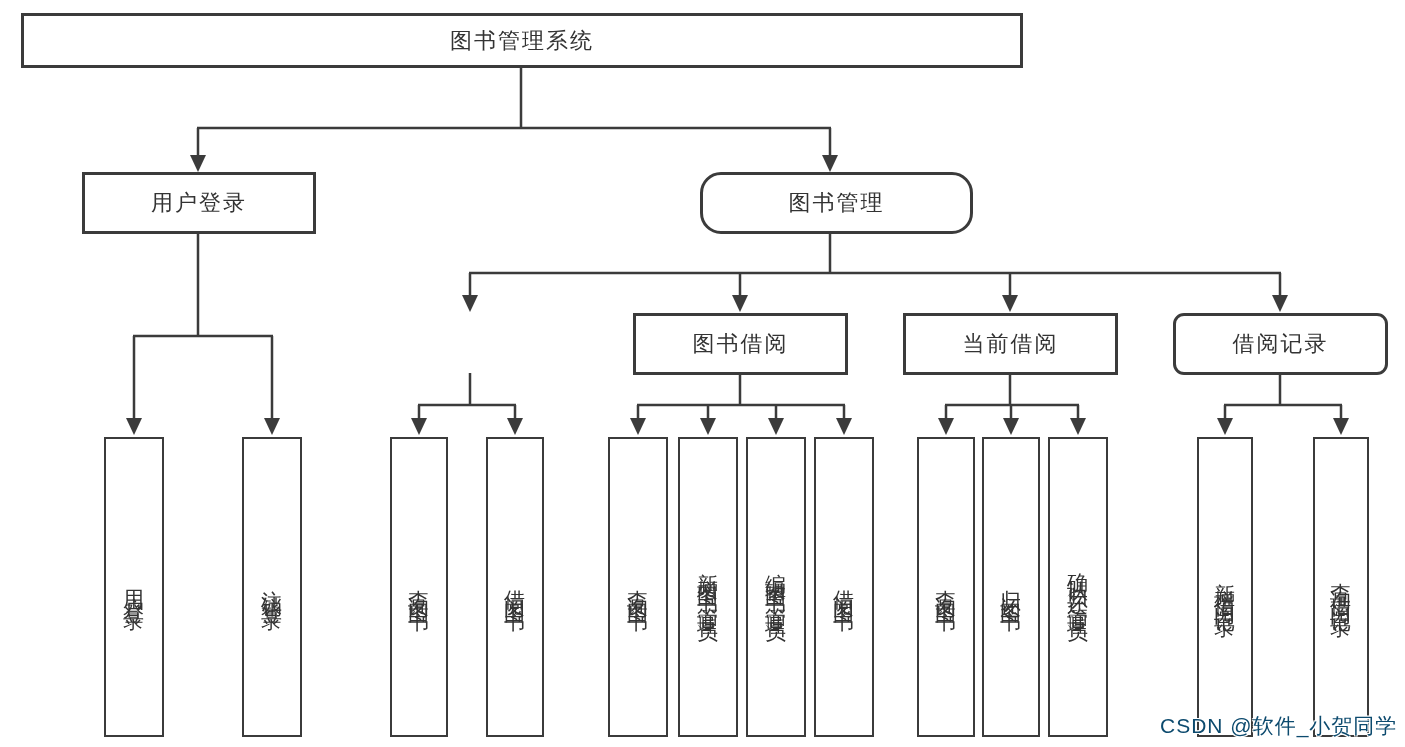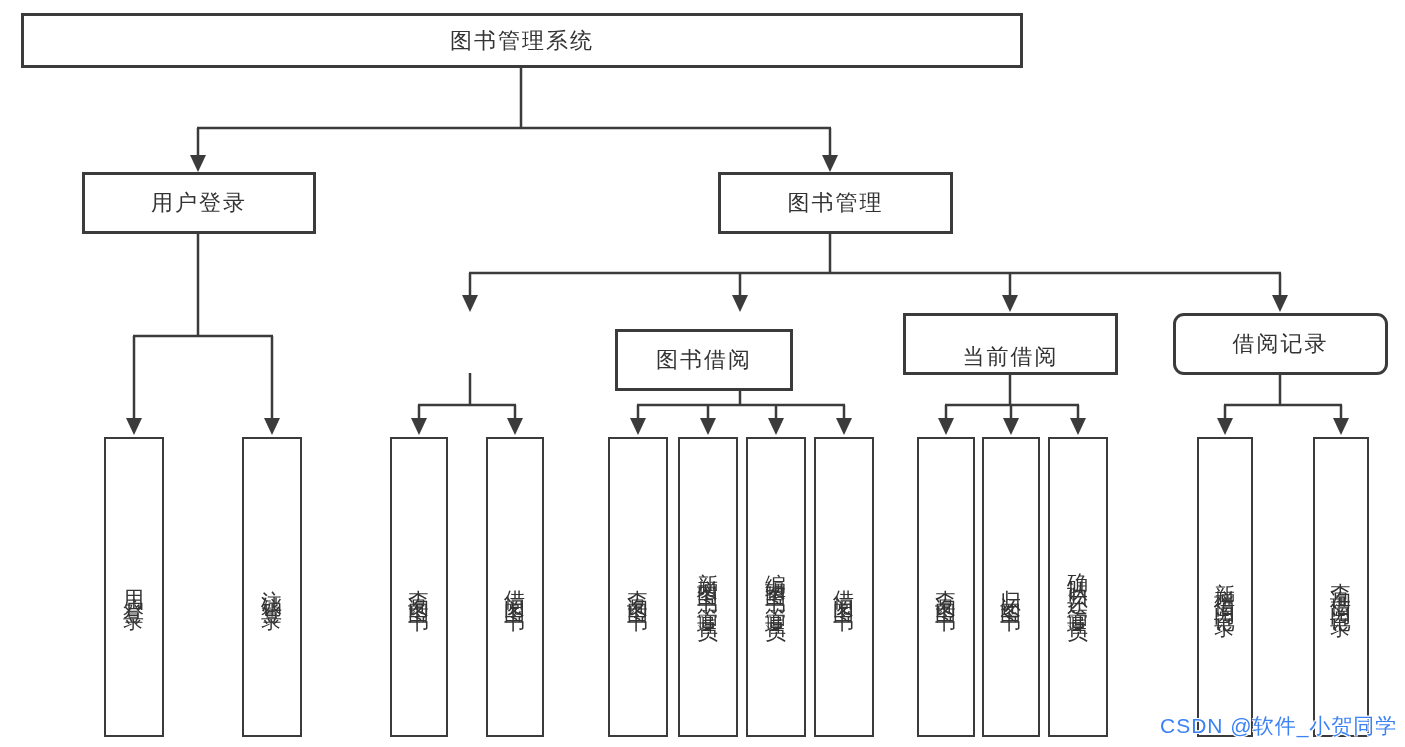--- a/index.html
+++ b/index.html
@@ -56,21 +56,21 @@
     line-height: 1;
   }
   .lvl1 { top: 172px; height: 62px; }
   .lvl2 { top: 313px; height: 62px; }
   .watermark {
     position: absolute;
     left: 1160px;
     top: 712px;
     font-size: 21px;
     letter-spacing: 1px;
-    color: #3b82f6;
+    color: #0c4a6e;
     text-shadow: 1px 1px 0 #ffffff, -1px -1px 0 #ffffff, 1px -1px 0 #ffffff, -1px 1px 0 #ffffff;
     white-space: nowrap;
     z-index: 6;
   }
 </style>
 </head>
 <body>
 
 <div class="canvas">
 
@@ -117,28 +117,28 @@
     </g>
   </svg>
 
   <div class="node" style="left:21px; top:13px; width:1002px; height:55px;">
     <span class="hlabel">图书管理系统</span>
   </div>
 
   <div class="node lvl1" style="left:82px; width:234px;">
     <span class="hlabel">用户登录</span>
   </div>
-  <div class="node lvl1" style="left:718px; width:235px;">
+  <div class="node lvl1" style="left:700px; width:273px;border-radius:21px;">
     <span class="hlabel">图书管理</span>
   </div>
 
-  <div class="node lvl2" style="left:615px; width:178px;margin-top:16px;">
+  <div class="node lvl2" style="left:633px; width:215px;">
     <span class="hlabel">图书借阅</span>
   </div>
-  <div class="node lvl2" style="left:903px; width:215px;align-items:flex-end;">
+  <div class="node lvl2" style="left:903px; width:215px;">
     <span class="hlabel">当前借阅</span>
   </div>
   <div class="node lvl2" style="left:1173px; width:215px;border-radius:11px;">
     <span class="hlabel">借阅记录</span>
   </div>
 
   <div class="node leaf" style="left:104px; width:60px;">
     <span class="vtext">用户登录</span>
   </div>
   <div class="node leaf" style="left:242px; width:60px;">

